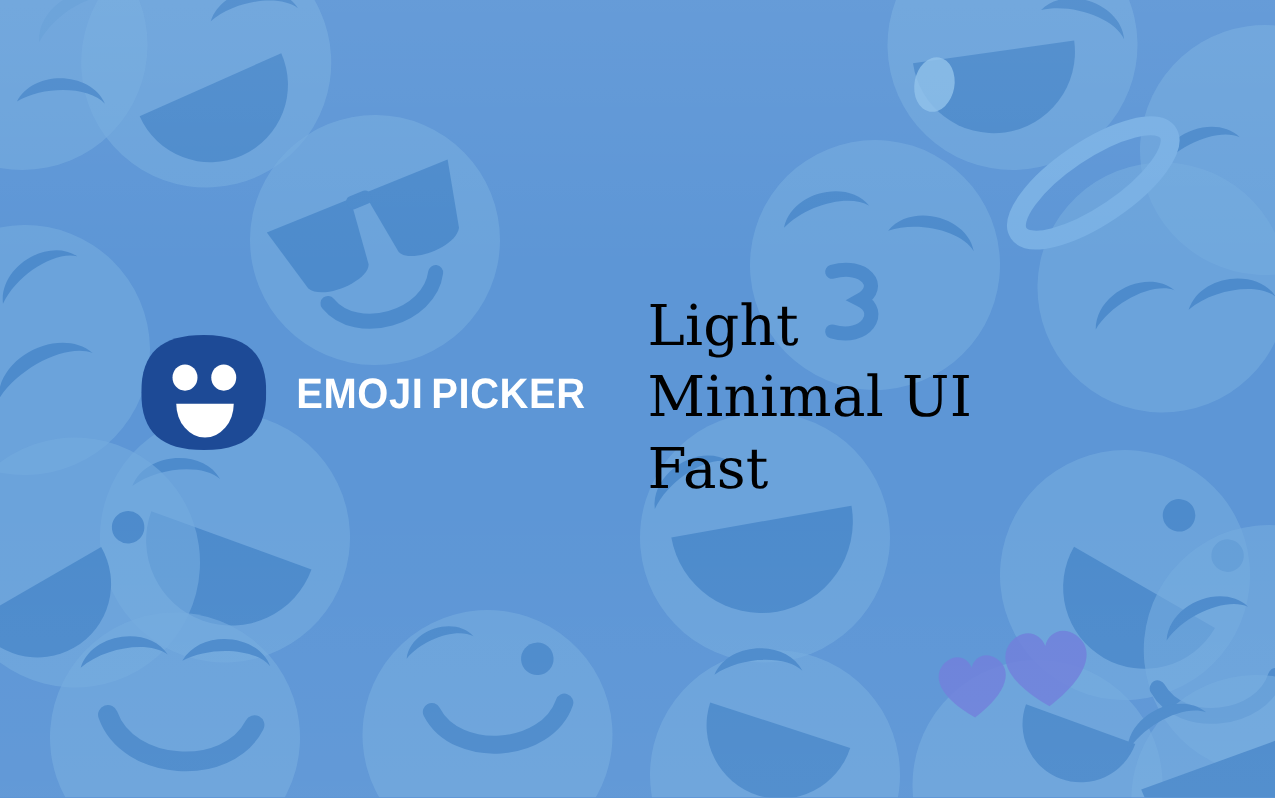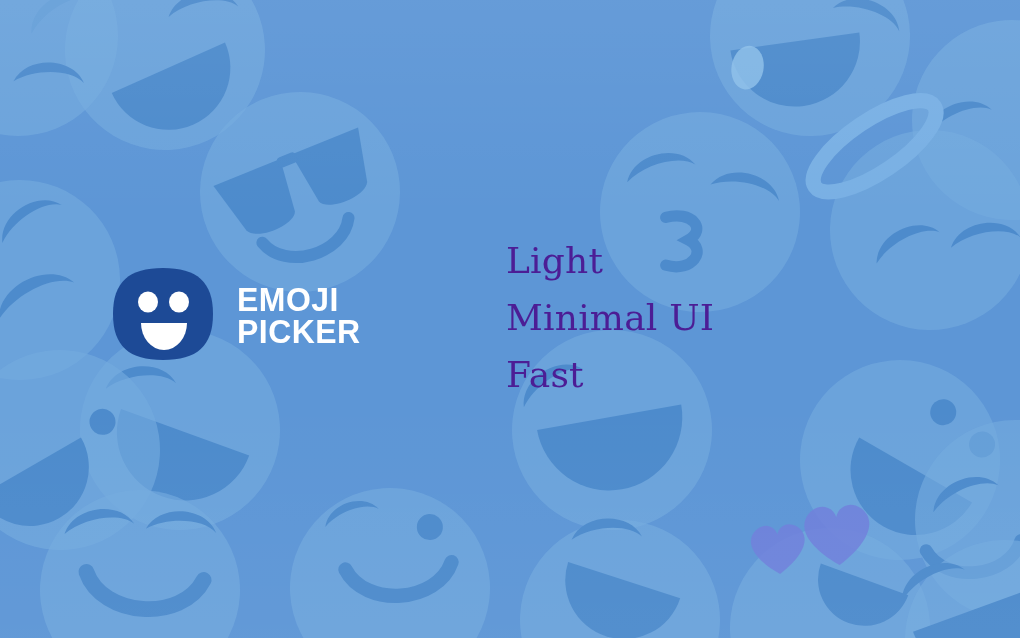--- a/index.html
+++ b/index.html
@@ -66,21 +66,21 @@
 
   #app-icon {
     width: 100px;
     height: 92px;
     flex: 0 0 auto;
     display: block;
   }
 
   #wordmark {
     display: flex;
-    flex-direction: column;
+    flex-direction: row;
     line-height: 0.94;
     padding-top: 4px;
   }
 
   #wordmark span {
     color: #ffffff;
     font-family: "Liberation Sans", sans-serif;
     font-weight: 700;
     font-size: 34px;
     letter-spacing: 0.5px;
@@ -93,27 +93,28 @@
   
   #tagline {
     position: absolute;
     left: 506px;
     top: 232px;
     display: flex;
     flex-direction: column;
   }
 
   #tagline .tag-line {
-    color: #4c1d95;
+    color: #000000;
     font-family: "DejaVu Serif", "Liberation Serif", serif;
-    font-size: 36px;
+    font-size: 45px;
     font-weight: 400;
     line-height: 57px;
     white-space: nowrap;
     letter-spacing: 0.2px;
+    margin-left: 12px;
   }
 </style>
 </head>
 <body>
 
 <div id="banner">
 
   <svg id="bg-pattern" viewBox="0 0 1020 638" preserveAspectRatio="xMidYMid slice" aria-hidden="true">
     <defs>
 

